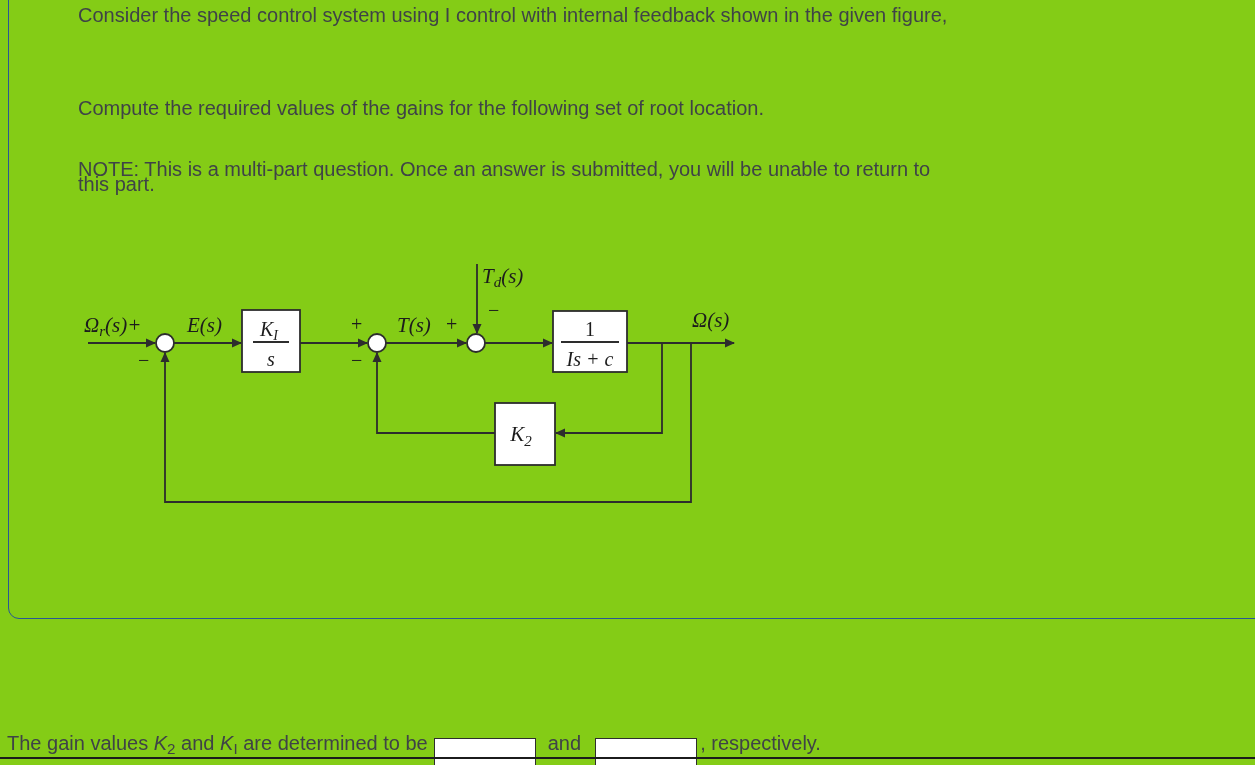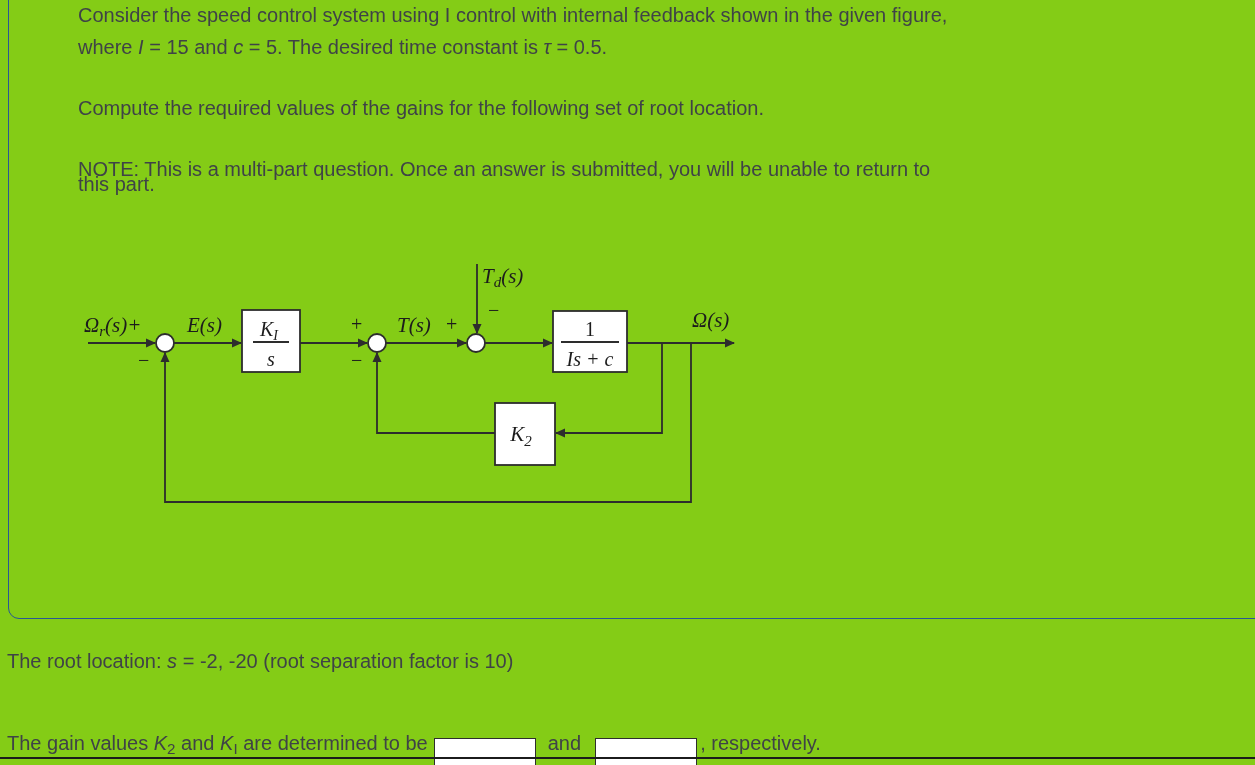--- a/index.html
+++ b/index.html
@@ -23,21 +23,20 @@
   .sign{font-family:"Liberation Serif","DejaVu Serif",serif;fill:#1c1c1c;font-size:20px;}
 </style>
 </head>
 <body>
 
 <div class="page">
 
   <div class="panel"></div>
 
   <div class="qline" style="top:2px;"><span>Consider the speed control system using I control with internal feedback shown in the given figure,</span></div>
-  <div class="qline" style="top:34px;"><span>where </span><span class="it">I</span><span> = 15 and </span><span class="it">c</span><span> = 5. The desired time constant is </span><span class="it">τ</span><span> = 0.5.</span></div>
   <div class="qline" style="top:95px;"><span>Compute the required values of the gains for the following set of root location.</span></div>
   <div class="qline" style="top:156px;"><span>NOTE: This is a multi-part question. Once an answer is submitted, you will be unable to return to</span></div>
   <div class="qline" style="top:171px;"><span>this part.</span></div>
 
   <svg class="diagram" width="680" height="265" viewBox="0 0 680 265">
     <g stroke="#2d2d2d" stroke-width="1.8" fill="none">
 
       <g>
         <line x1="13" y1="93" x2="80" y2="93"></line>
         <line x1="99" y1="93" x2="166" y2="93"></line>
@@ -97,21 +96,20 @@
     <text class="sign" x="63" y="117">−</text>
     <text class="sign" x="276" y="117">−</text>
 
     <text class="dtext var" x="194" y="86" font-size="20" text-anchor="middle"><tspan>K</tspan><tspan dy="4" font-size="14">I</tspan></text>
     <text class="dtext var" x="196" y="116" font-size="20" text-anchor="middle">s</text>
     <text class="dtext" x="515" y="86" font-size="20" text-anchor="middle">1</text>
     <text class="dtext var" x="515" y="116" font-size="20" text-anchor="middle">Is + c</text>
     <text class="dtext var" x="446" y="191" font-size="21" text-anchor="middle"><tspan>K</tspan><tspan dy="5" font-size="15">2</tspan></text>
   </svg>
 
-  <div class="ansline" style="top:650px;"><span>The root location: </span><span class="it">s</span><span> = -2, -20 (root separation factor is 10)</span></div>
 
   <div class="ansline" style="top:712px;margin-top:20px;">
     <span><span>The gain values </span><span class="it">K</span><span class="sb">2</span><span> and </span><span class="it">K</span><span class="sb">I</span><span> are determined to be</span></span><input type="text" class="blank blank1" value="" style=""><span>and</span><input type="text" class="blank blank2" value="" style=""><span>, respectively.</span>
   </div>
 
   <div class="bottom-rule"></div>
 
 </div>
 
 </body></html>

